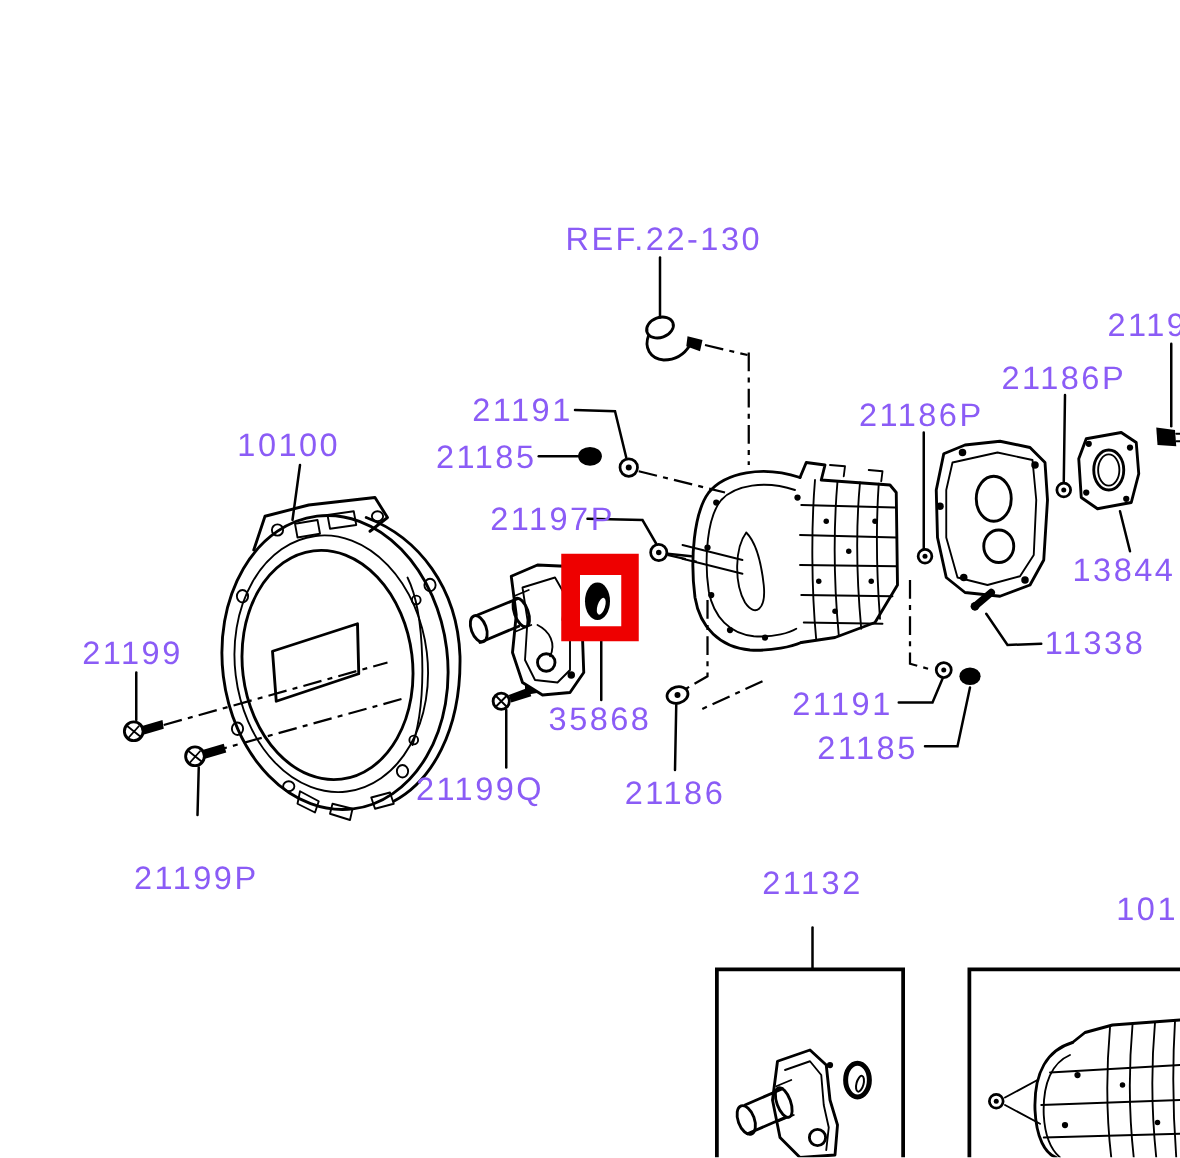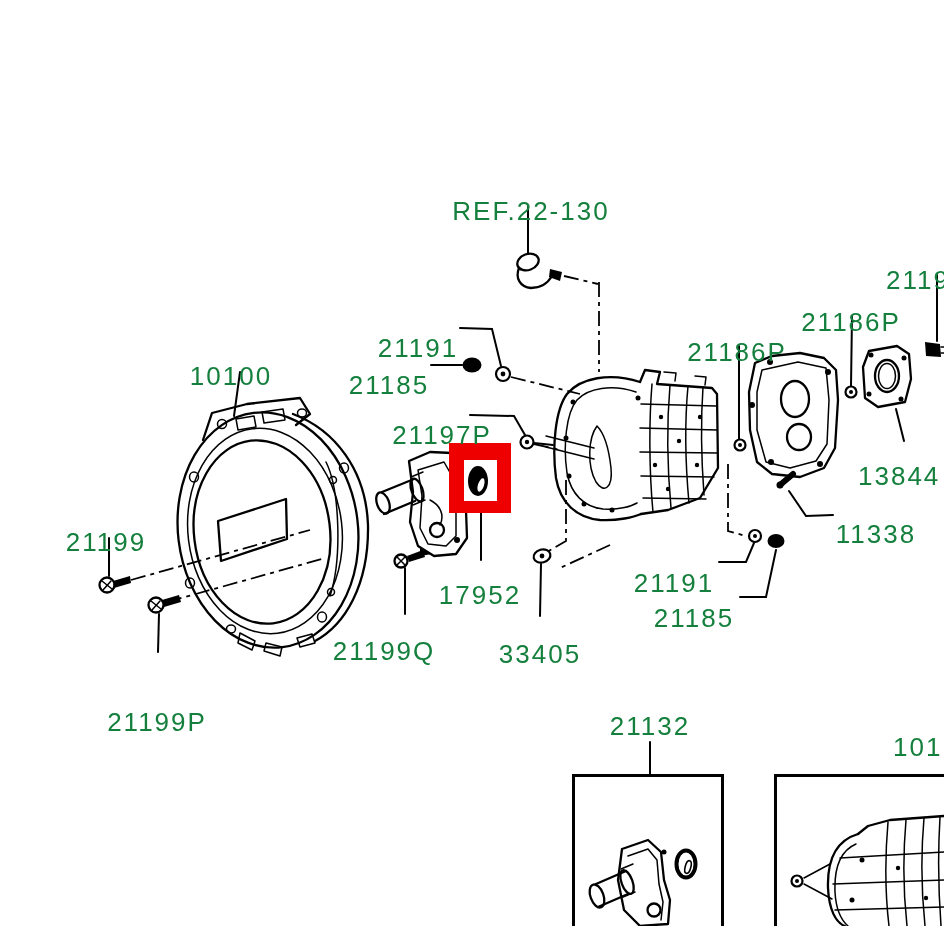--- a/index.html
+++ b/index.html
@@ -1,20 +1,20 @@
 <!DOCTYPE html>
 <html><head>
 <meta charset="utf-8">
 <style>
   html,body{margin:0;padding:0;background:#fff;}
   #stage{position:relative;width:944px;height:926px;overflow:hidden;background:#fff;
          font-family:"Liberation Sans",sans-serif;}
   #art{position:absolute;left:0;top:0;}
-  .lbl{position:absolute;font-size:26px;letter-spacing:2px;color:#15803d;white-space:nowrap;
-       transform:translate(-50%,-50%);line-height:1;margin-top:20px;}
+  .lbl{position:absolute;font-size:26px;letter-spacing:2px;color:#8b5cf6;white-space:nowrap;
+       transform:translate(-50%,-50%);line-height:1;}
   .lbl.anchor-left{transform:translateY(-50%);}
   .s2{stroke:#000;stroke-width:2.3;fill:none;stroke-linecap:round;stroke-linejoin:round;}
   .s1{stroke:#000;stroke-width:1.5;fill:none;stroke-linecap:round;stroke-linejoin:round;}
   .s3{stroke:#000;stroke-width:3;fill:none;}
   .ld{stroke:#000;stroke-width:2;fill:none;stroke-linecap:round;}
   .dd{stroke:#000;stroke-width:1.8;fill:none;stroke-dasharray:15 5 4 5;stroke-linecap:butt;}
   .fb{fill:#000;stroke:none;}
   .wr{fill:#fff;stroke:#000;stroke-width:2.2;}
 </style>
 </head>
@@ -249,23 +249,23 @@
   </g>
 </svg>
 
 <div class="lbl" style="left:531px;top:191px">REF.22-130</div>
 <div class="lbl" style="left:231px;top:356px">10100</div>
 <div class="lbl" style="left:106px;top:522px">21199</div>
 <div class="lbl" style="left:157px;top:702px">21199P</div>
 <div class="lbl" style="left:418px;top:328px">21191</div>
 <div class="lbl" style="left:389px;top:365px">21185</div>
 <div class="lbl" style="left:442px;top:415px">21197P</div>
-<div class="lbl" style="left:480px;top:575px">17952</div>
+<div class="lbl" style="left:480px;top:575px">35868</div>
 <div class="lbl" style="left:384px;top:631px">21199Q</div>
-<div class="lbl" style="left:540px;top:634px">33405</div>
+<div class="lbl" style="left:540px;top:634px">21186</div>
 <div class="lbl" style="left:674px;top:563px">21191</div>
 <div class="lbl" style="left:694px;top:598px">21185</div>
 <div class="lbl" style="left:737px;top:332px">21186P</div>
 <div class="lbl" style="left:851px;top:302px">21186P</div>
 <div class="lbl anchor-left" style="left:886px;top:260px">21199</div>
 <div class="lbl anchor-left" style="left:858px;top:456px">13844</div>
 <div class="lbl" style="left:876px;top:514px">11338</div>
 <div class="lbl" style="left:650px;top:706px">21132</div>
 <div class="lbl anchor-left" style="left:893px;top:727px">101</div>
 

